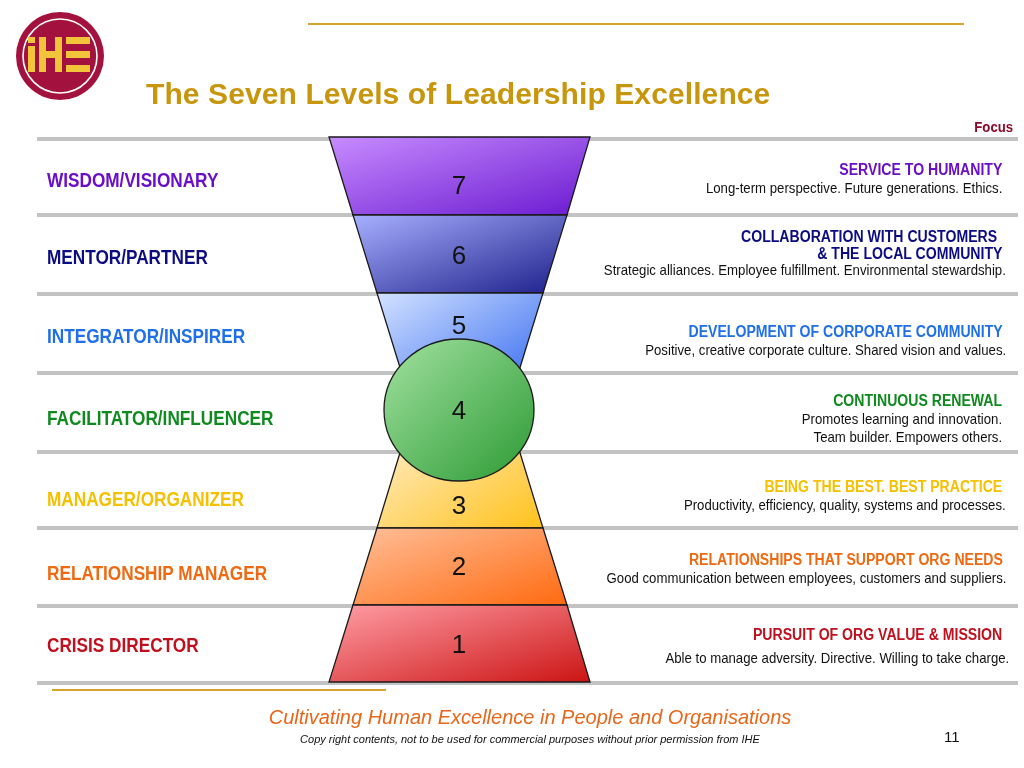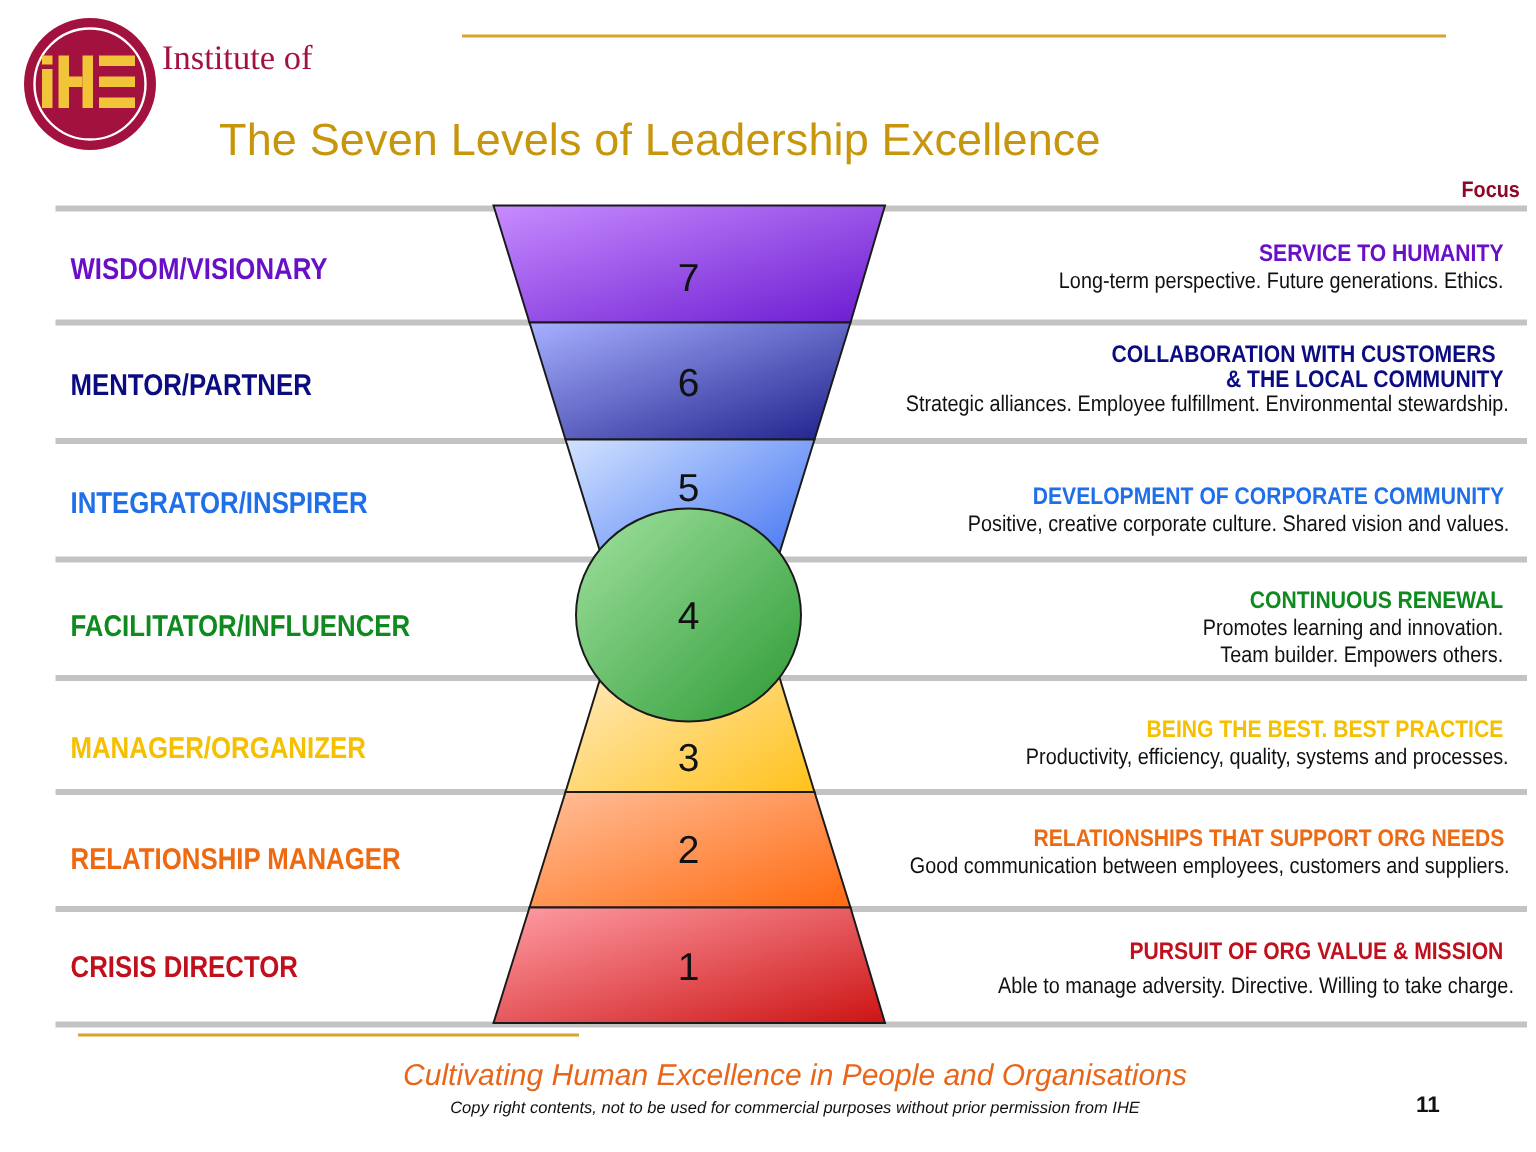--- a/index.html
+++ b/index.html
@@ -10,21 +10,21 @@
     }
     .abs { position: absolute; }
     .logo-text {
       position: absolute; left: 108px; top: 26px;
       font-family: "Liberation Serif", serif;
       color: #a3123f; font-size: 23px; line-height: 25px;
     }
     .top-rule { position: absolute; left: 308px; top: 23px; width: 656px; height: 2px; background: #d4a52a; }
     .title {
       position: absolute; left: 146px; top: 77px;
-      font-size: 30px; font-weight: normal; color: #c8960c; letter-spacing: 0.1px;
+      font-size: 30px; font-weight: bold; color: #c8960c; letter-spacing: 0.1px;
       white-space: nowrap;
     }
     .focus {
       position: absolute; right: 11px; top: 118px;
       font-size: 15px; font-weight: bold; color: #8b0a2a;
       transform: scaleX(0.88); transform-origin: right center;
     }
     .hline { position: absolute; left: 37px; width: 981px; height: 4px; background: #c3c3c3; }
     .role {
       position: absolute; left: 47px; font-size: 20px; font-weight: bold; white-space: nowrap;
@@ -44,42 +44,41 @@
     }
     .bottom-rule { position: absolute; left: 52px; top: 689px; width: 334px; height: 2px; background: #d4a52a; }
     .tagline {
       position: absolute; left: 0; width: 1060px; text-align: center; top: 706px;
       font-size: 20px; font-style: italic; color: #e8661a;
     }
     .copyright {
       position: absolute; left: 0; width: 1060px; text-align: center; top: 733px;
       font-size: 11px; font-style: italic; color: #111;
     }
-    .page-num { position: absolute; left: 944px; top: 728px; font-size: 15px; color: #111; font-weight: bold; }
+    .page-num { position: absolute; left: 944px; top: 728px; font-size: 15px; color: #111; }
   </style>
 </head>
 <body>
 
 <svg class="abs" style="left:14px;top:10px" width="92" height="92" viewBox="0 0 92 92">
   <circle cx="46" cy="46" r="44" fill="#a3123f"></circle>
   <circle cx="46" cy="46" r="37" fill="none" stroke="#ffffff" stroke-width="1.6"></circle>
 
   <rect x="14" y="27" width="7" height="6" fill="#f2c43a"></rect>
   <rect x="14" y="36" width="7" height="26" fill="#f2c43a"></rect>
 
   <rect x="25" y="27" width="7" height="35" fill="#f2c43a"></rect>
   <rect x="32" y="41" width="9" height="7" fill="#f2c43a"></rect>
   <rect x="41" y="27" width="7" height="35" fill="#f2c43a"></rect>
 
   <rect x="52" y="27" width="24" height="7" fill="#f2c43a"></rect>
   <rect x="52" y="41" width="24" height="7" fill="#f2c43a"></rect>
   <rect x="52" y="55" width="24" height="7" fill="#f2c43a"></rect>
 </svg>
 <div class="logo-text">
-  <div>Institute of</div>
 </div>
 
 <div class="top-rule"></div>
 <div class="title">The Seven Levels of Leadership Excellence</div>
 <div class="focus">Focus</div>
 
 <div class="hline" style="top:137px"></div>
 <div class="hline" style="top:213px"></div>
 <div class="hline" style="top:292px"></div>
 <div class="hline" style="top:371px"></div>

